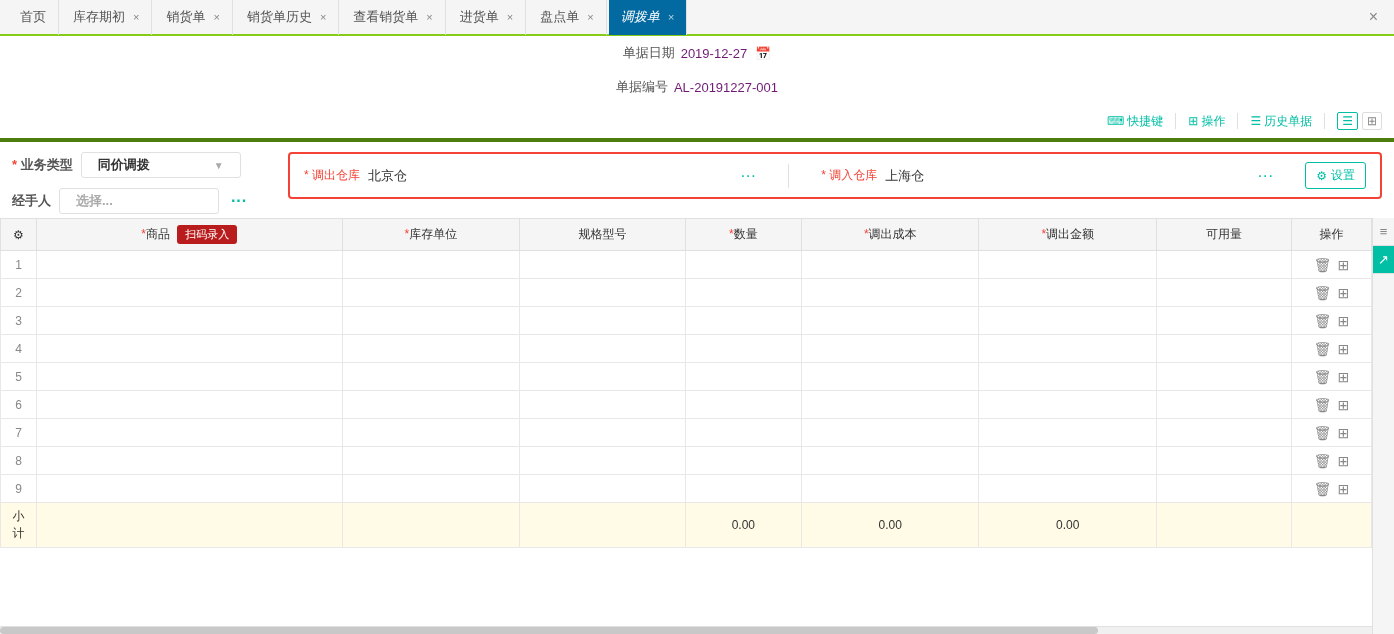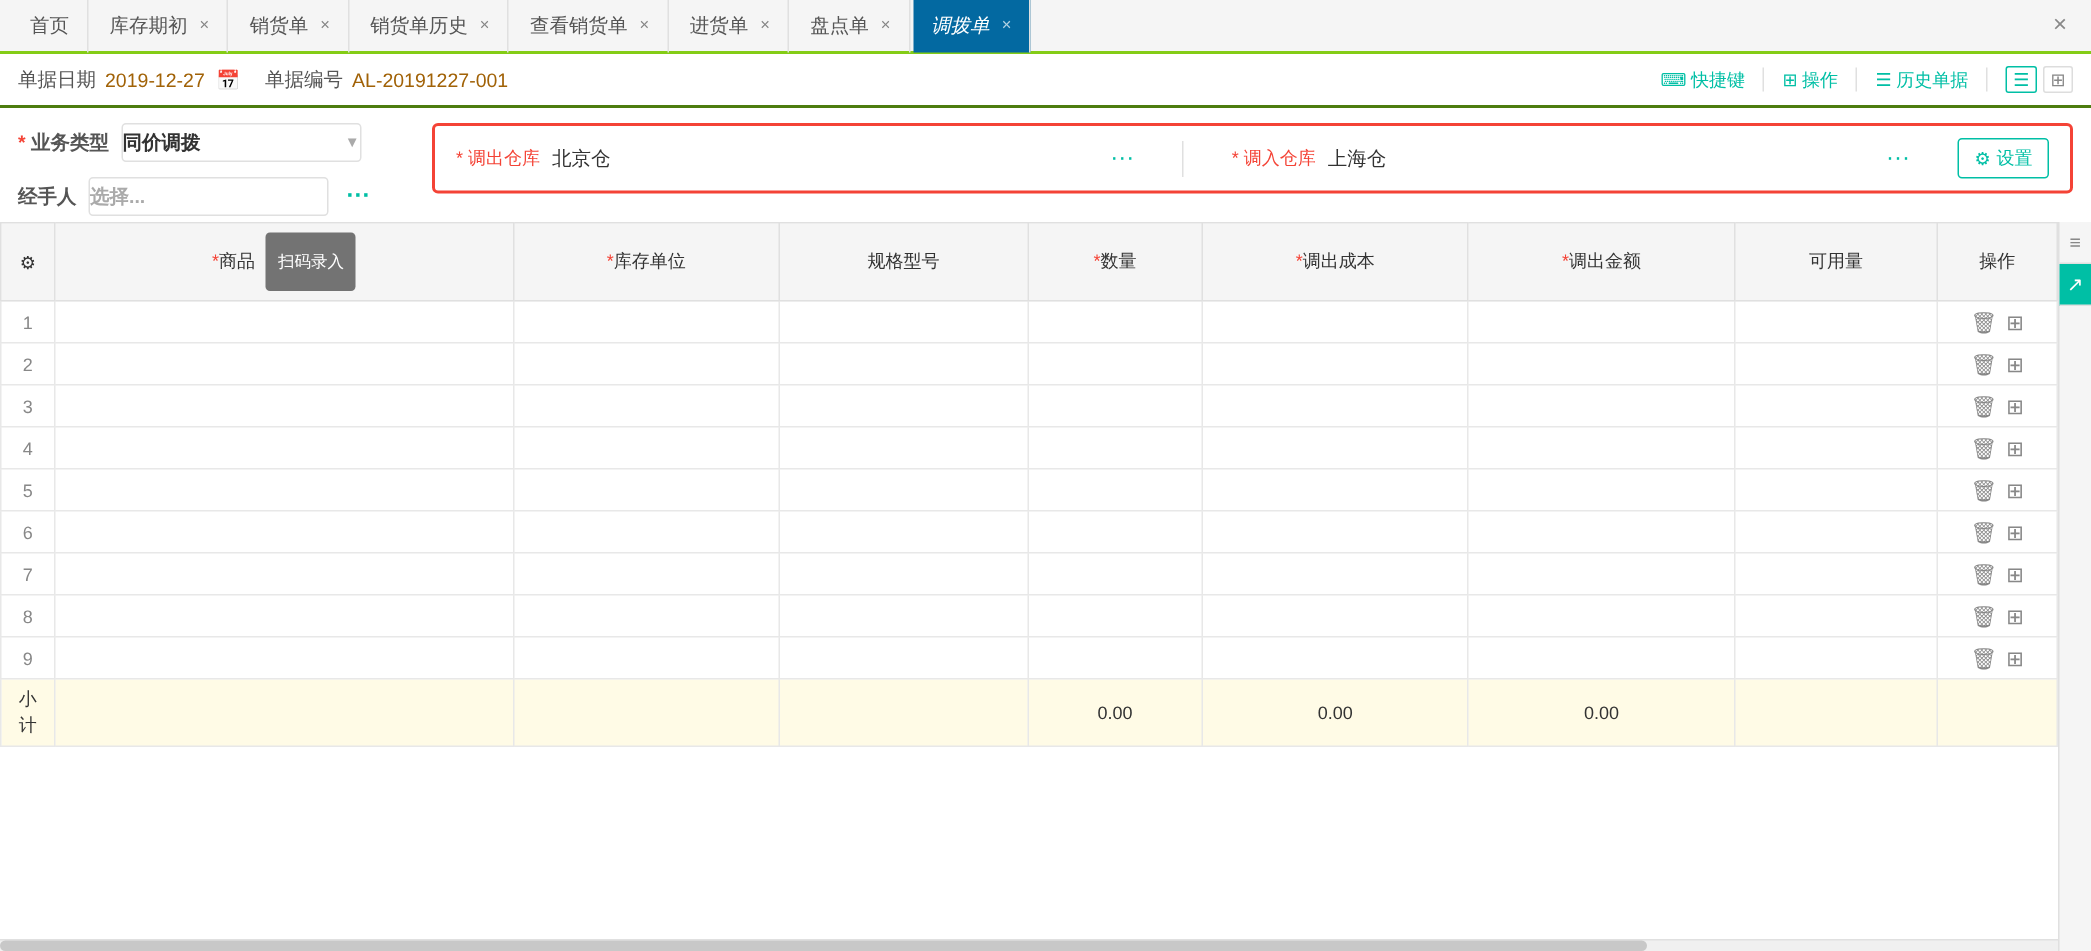--- a/index.html
+++ b/index.html
@@ -34,46 +34,47 @@
       cursor: pointer;
       font-size: 16px;
       color: #888;
       padding: 0 8px;
     }
 
     
     .toolbar {
       display: flex; align-items: center;
       padding: 8px 12px;
-      border-bottom: 2px solid #4d7c0f;
+      border-bottom: 4px solid #4d7c0f;
       gap: 16px;
       background: #fff;
+      flex-direction: column;
     }
     .toolbar-field {
       display: flex; align-items: center; gap: 6px; font-size: 13px;
     }
     .toolbar-label { color: #555; }
-    .toolbar-value { color: #a16207; font-weight: 500; }
+    .toolbar-value { color: #701a75; font-weight: 500; }
     .toolbar-actions { margin-left: auto; display: flex; align-items: center; gap: 12px; color: #00bfa5; font-size: 12px; }
     .toolbar-action-item { display: flex; align-items: center; gap: 3px; cursor: pointer; }
     .toolbar-divider { width: 1px; height: 16px; background: #e0e0e0; }
 
     
     .form-area {
       display: flex; align-items: flex-start;
       padding: 10px 12px 4px 12px;
       gap: 16px;
       background: #fff;
     }
     .form-left { display: flex; flex-direction: column; gap: 10px; min-width: 260px; }
     .form-row { display: flex; align-items: center; gap: 8px; font-weight: bold; }
     .form-select {
       display: flex; align-items: center; justify-content: space-between;
       border: 1px solid #e0e0e0; border-radius: 3px;
-      padding: 3px 0; min-width: 160px; cursor: pointer; background: #fff;
+      padding: 3px 16px; min-width: 160px; cursor: pointer; background: #fff;
       font-size: 13px; color: #333; gap: 44px;
     }
     .form-select-arrow { color: #aaa; font-size: 10px; }
     .more-btn { color: #00bfa5; font-size: 16px; cursor: pointer; margin-left: 4px; }
 
     
     .warehouse-box {
       border: 2px solid #f44336;
       border-radius: 4px;
       display: flex; align-items: center;
@@ -111,22 +112,22 @@
       white-space: nowrap;
     }
     tbody td {
       border: 1px solid #e8e8e8; padding: 5px 8px;
       text-align: center; color: #555; height: 28px;
     }
     .row-num { color: #888; text-align: center; width: 36px; }
     .subtotal-row td { background: #fffbe6; font-weight: 500; color: #333; }
     .subtotal-row td:first-child { text-align: center; }
     .scan-btn {
-      background: #737373; color: #fff; border: none; border-radius: 3px;
-      padding: 12px 8px; font-size: 11px; cursor: pointer; margin-left: 4px;
+      background: #b91c1c; color: #fff; border: none; border-radius: 3px;
+      padding: 2px 8px; font-size: 11px; cursor: pointer; margin-left: 4px;
     }
     .action-icons { display: flex; align-items: center; justify-content: center; gap: 6px; }
     .icon-btn { cursor: pointer; color: #888; font-size: 14px; }
 
     
     .right-sidebar {
       display: flex; flex-direction: column; align-items: center;
       width: 22px; background: #f5f5f5;
       border-left: 1px solid #e0e0e0;
       gap: 0;

